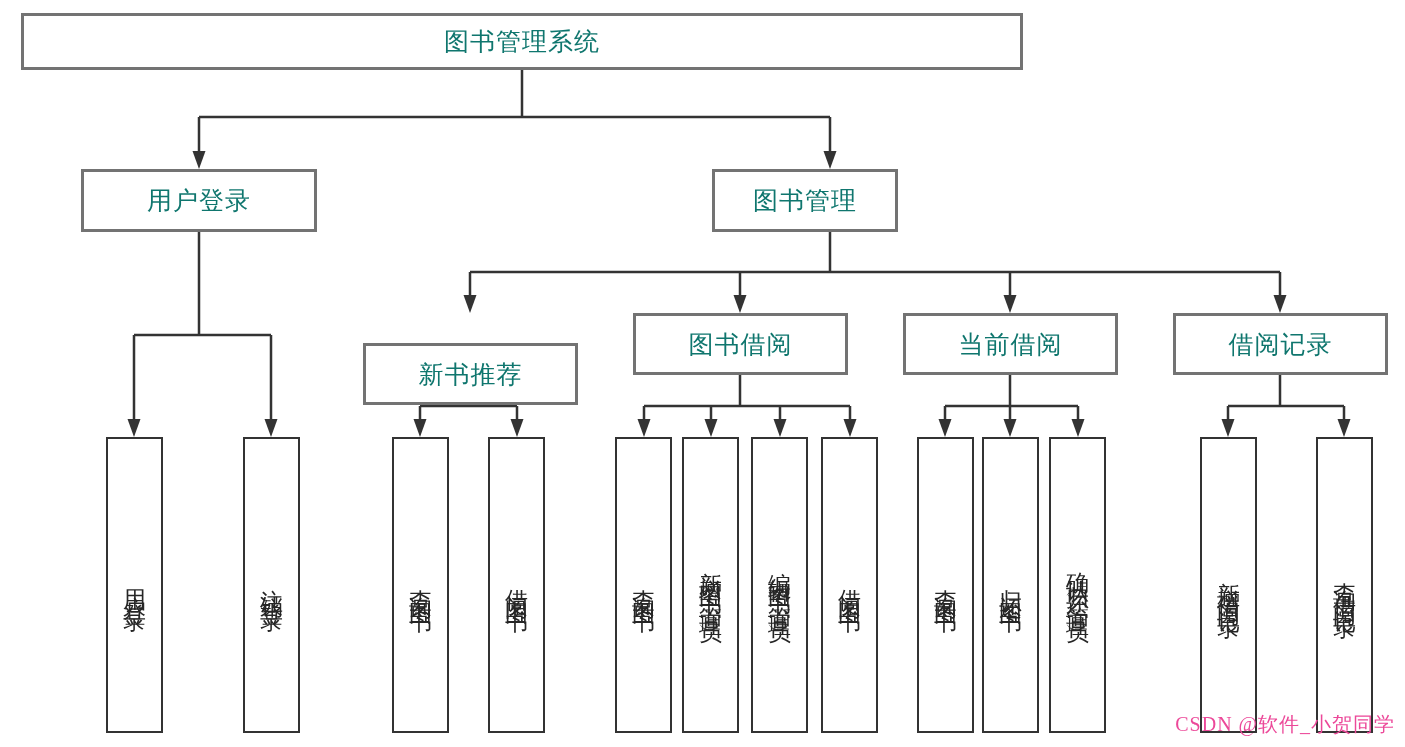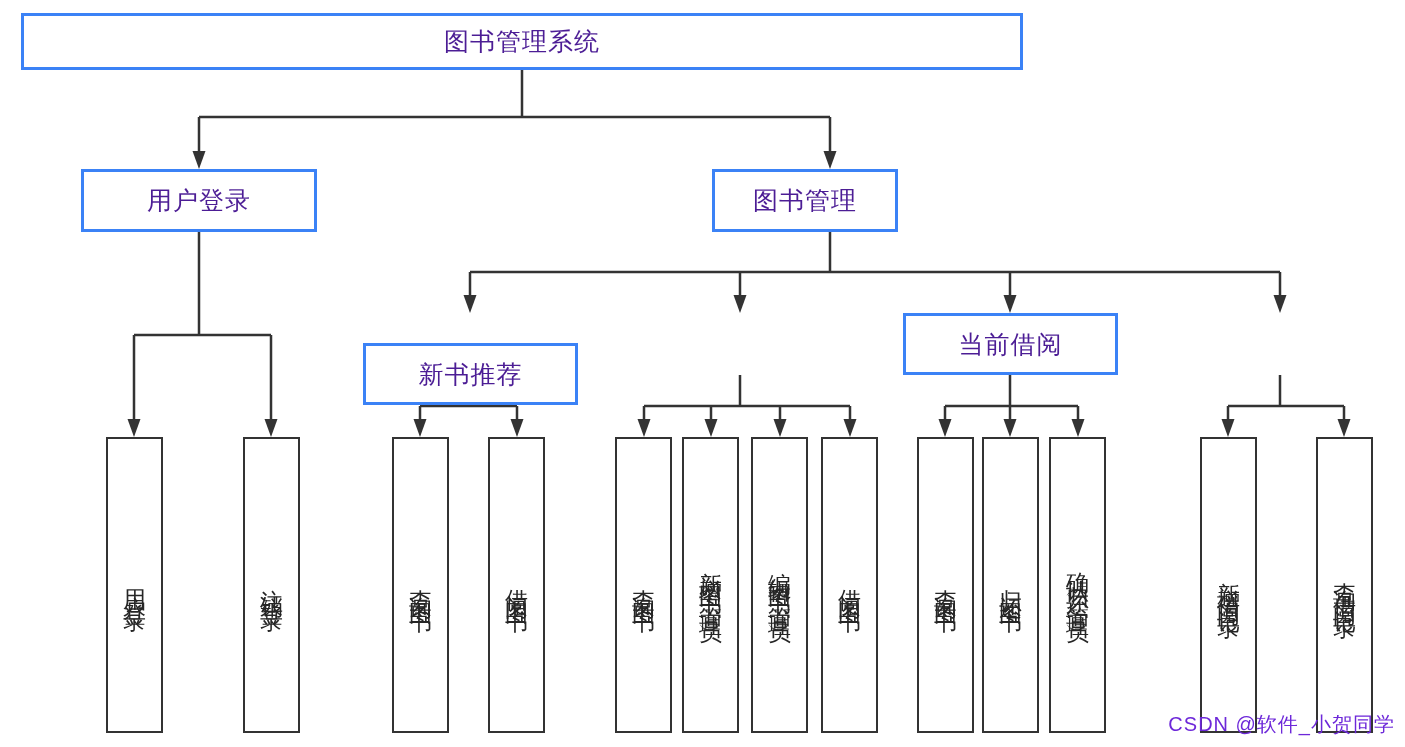--- a/index.html
+++ b/index.html
@@ -18,25 +18,25 @@
   .wires {
     position: absolute;
     left: 0;
     top: 0;
     z-index: 1;
   }
   .node {
     position: absolute;
     box-sizing: border-box;
     background: #ffffff;
-    border: 3px solid #3b82f6;
+    border: 3px solid #737373;
     display: flex;
     align-items: center;
     justify-content: center;
-    color: #4c1d95;
+    color: #0f766e;
     font-size: 25px;
     letter-spacing: 1px;
     z-index: 2;
     white-space: nowrap;
   }
   .leaf {
     position: absolute;
     box-sizing: border-box;
     background: #ffffff;
     border: 2.5px solid #333333;
@@ -54,24 +54,25 @@
     font-size: 23px;
     letter-spacing: 7px;
     color: #262626;
     line-height: 1;
   }
   .watermark {
     position: absolute;
     right: 10px;
     bottom: 9px;
     font-size: 20px;
-    color: #6d28d9;
+    color: #ec4899;
     letter-spacing: 1px;
     z-index: 3;
     white-space: nowrap;
+    font-family: Liberation Serif, serif;
   }
 </style>
 </head>
 <body>
 
 <div class="canvas">
 
   <svg class="wires" width="1405" height="747" viewBox="0 0 1405 747">
     <path fill="none" stroke="#333333" stroke-width="2.5" d="
       M522 70 V117 M199 117 H830 M199 117 V153 M830 117 V153
@@ -103,21 +104,23 @@
       <polygon points="1337.5,419 1350.5,419 1344,437"></polygon>
     </g>
   </svg>
 
   <div class="node" style="left:21px; top:13px; width:1002px; height:57px;">图书管理系统</div>
 
   <div class="node" style="left:81px; top:169px; width:236px; height:63px;">用户登录</div>
   <div class="node" style="left:712px; top:169px; width:186px; height:63px;">图书管理</div>
 
   <div class="node" style="left:363px; top:313px; width:215px; height:62px;margin-top:30px;">新书推荐</div>
+  <div class="node" style="left:633px; top:313px; width:215px; height:62px;">图书借阅</div>
   <div class="node" style="left:903px; top:313px; width:215px; height:62px;">当前借阅</div>
+  <div class="node" style="left:1173px; top:313px; width:215px; height:62px;">借阅记录</div>
 
   <div class="leaf" style="left:106px;">
     <span class="vtext">用户登录</span>
   </div>
   <div class="leaf" style="left:243px;">
     <span class="vtext">注销登录</span>
   </div>
 
   <div class="leaf" style="left:392px;">
     <span class="vtext">查询图书</span>

